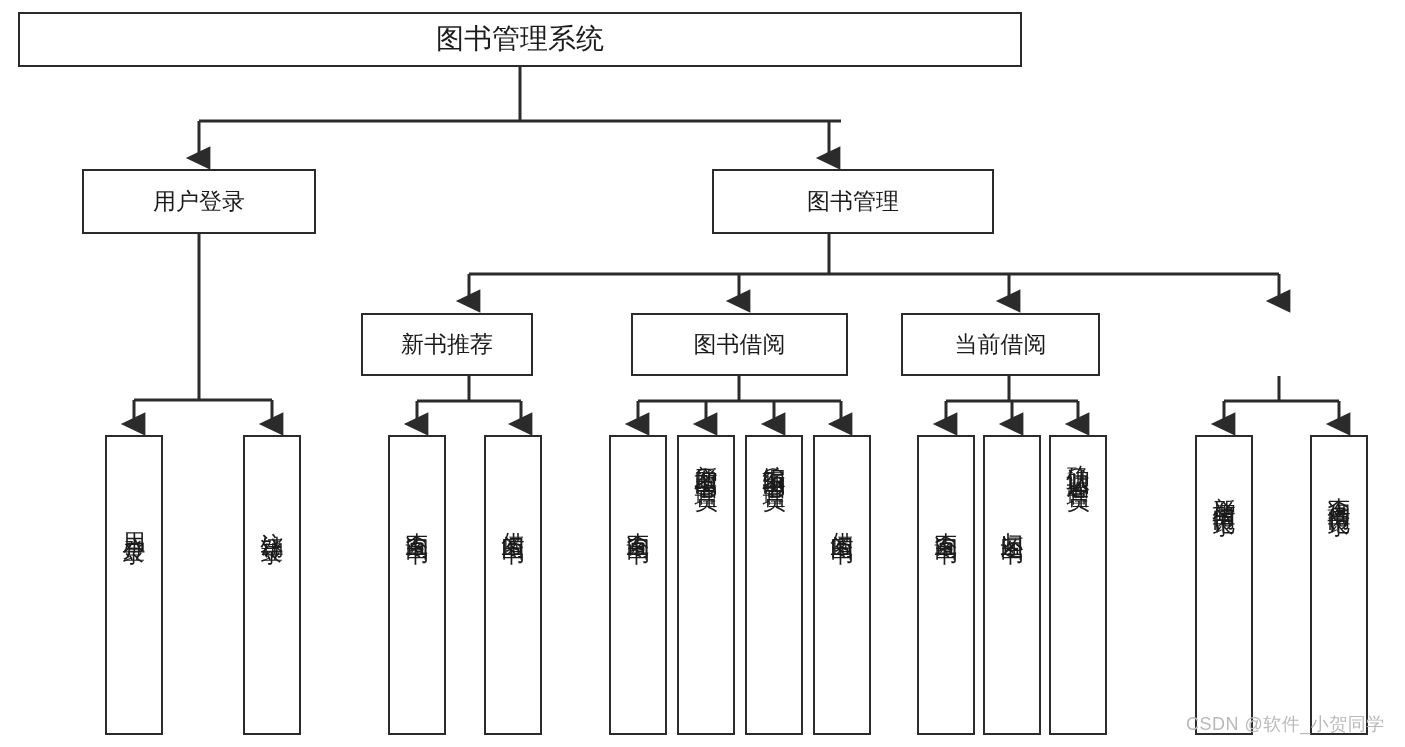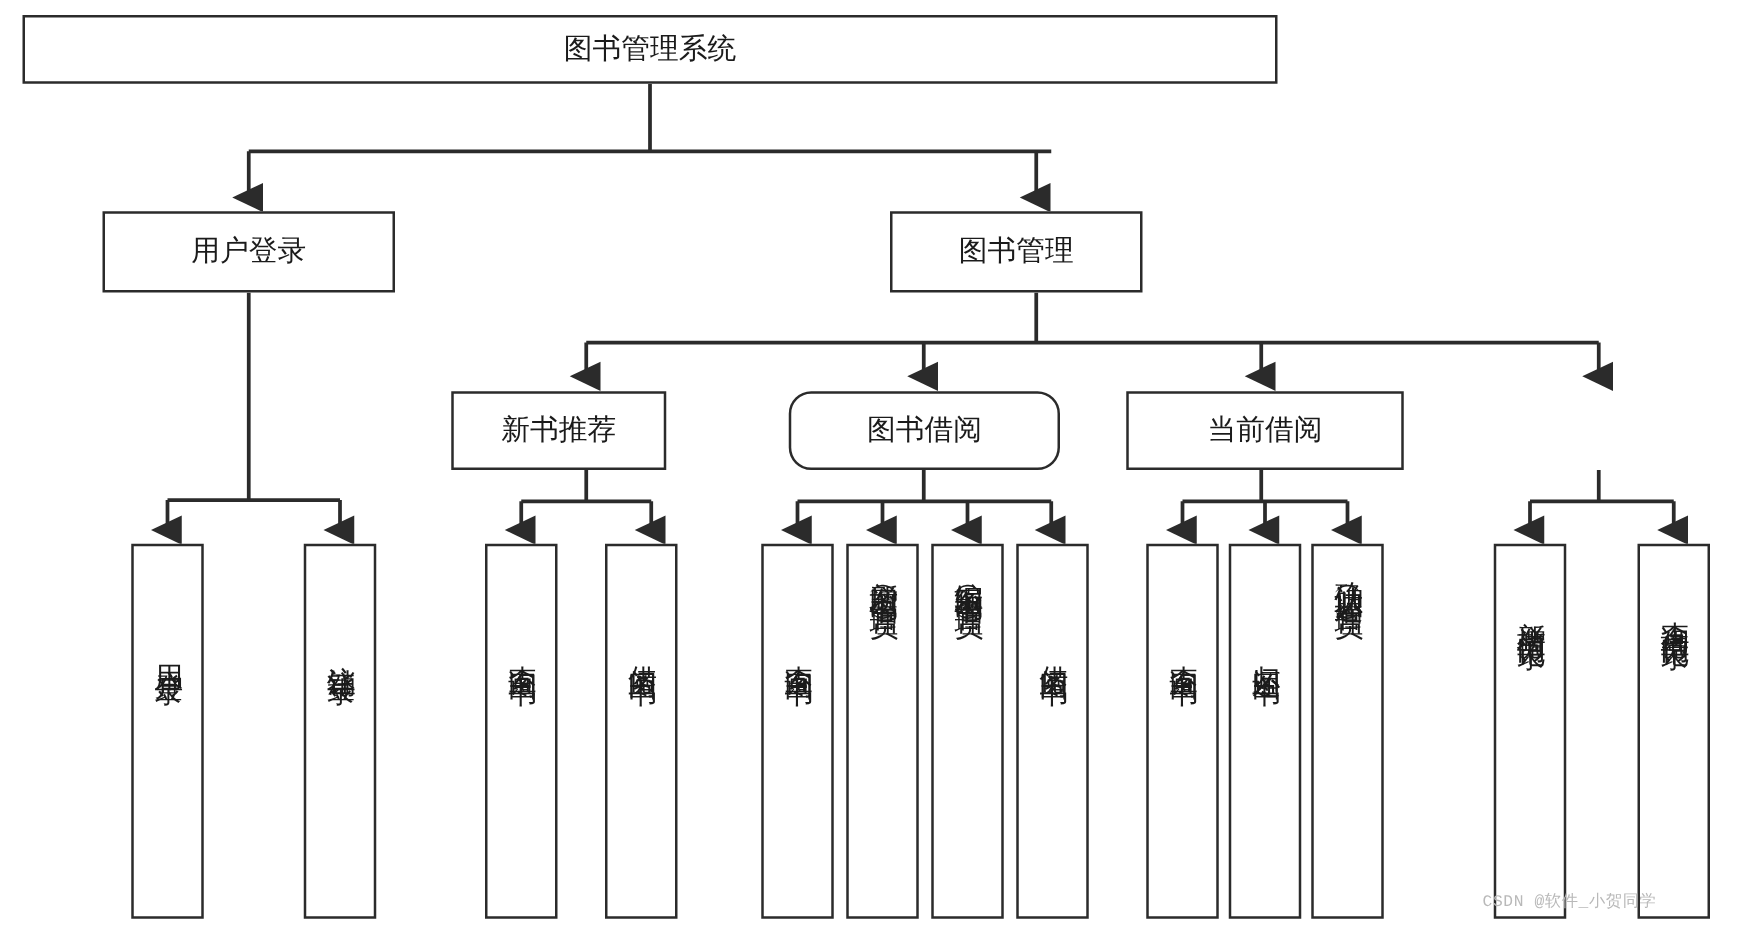--- a/index.html
+++ b/index.html
@@ -49,31 +49,31 @@
     justify-content: center;
     padding-top: 0;
   }
   .node.vert .label {
     writing-mode: vertical-rl;
     text-orientation: upright;
     font-size: 23px;
     letter-spacing: 3.5px;
     line-height: 1;
   }
-  .node.root .label { font-size: 23px; }
+  .node.root .label { font-size: 28px; }
   #watermark {
     position: absolute;
     left: 1186px;
     top: 712px;
-    font-size: 13px;
+    font-size: 18px;
     color: #b9b9b9;
     letter-spacing: 0.5px;
     z-index: 3;
     white-space: nowrap;
-    font-family: Liberation Mono, monospace;
+    font-family: Liberation Sans, sans-serif;
   }
 </style>
 </head>
 <body>
 
 <div id="canvas">
 
   <svg id="edges" viewBox="0 0 1405 747" xmlns="http://www.w3.org/2000/svg">
     <defs>
       <marker id="arrow" markerWidth="9" markerHeight="9" refX="4.5" refY="4.2" orient="auto" markerUnits="strokeWidth">
@@ -124,31 +124,31 @@
     </g>
   </svg>
 
   <div class="node horiz root" style="left:18px; top:12px; width:1004px; height:55px;">
     <span class="label">图书管理系统</span>
   </div>
 
   <div class="node horiz" style="left:82px; top:169px; width:234px; height:65px;">
     <span class="label">用户登录</span>
   </div>
-  <div class="node horiz" style="left:712px; top:169px; width:202px; height:65px;">
+  <div class="node horiz" style="left:712px; top:169px; width:282px; height:65px;">
     <span class="label">图书管理</span>
   </div>
 
   <div class="node horiz" style="left:361px; top:313px; width:172px; height:63px;">
     <span class="label">新书推荐</span>
   </div>
-  <div class="node horiz" style="left:631px; top:313px; width:217px; height:63px;border-radius:18px;">
+  <div class="node horiz" style="left:631px; top:313px; width:217px; height:63px;">
     <span class="label">图书借阅</span>
   </div>
-  <div class="node horiz" style="left:901px; top:313px; width:222px; height:63px;">
+  <div class="node horiz" style="left:901px; top:313px; width:199px; height:63px;">
     <span class="label">当前借阅</span>
   </div>
 
   <div class="node vert" style="left:105px; top:435px; width:58px; height:300px; padding-top:77px;">
     <span class="label">用户登录</span>
   </div>
   <div class="node vert" style="left:243px; top:435px; width:58px; height:300px; padding-top:77px;">
     <span class="label">注销登录</span>
   </div>
 

